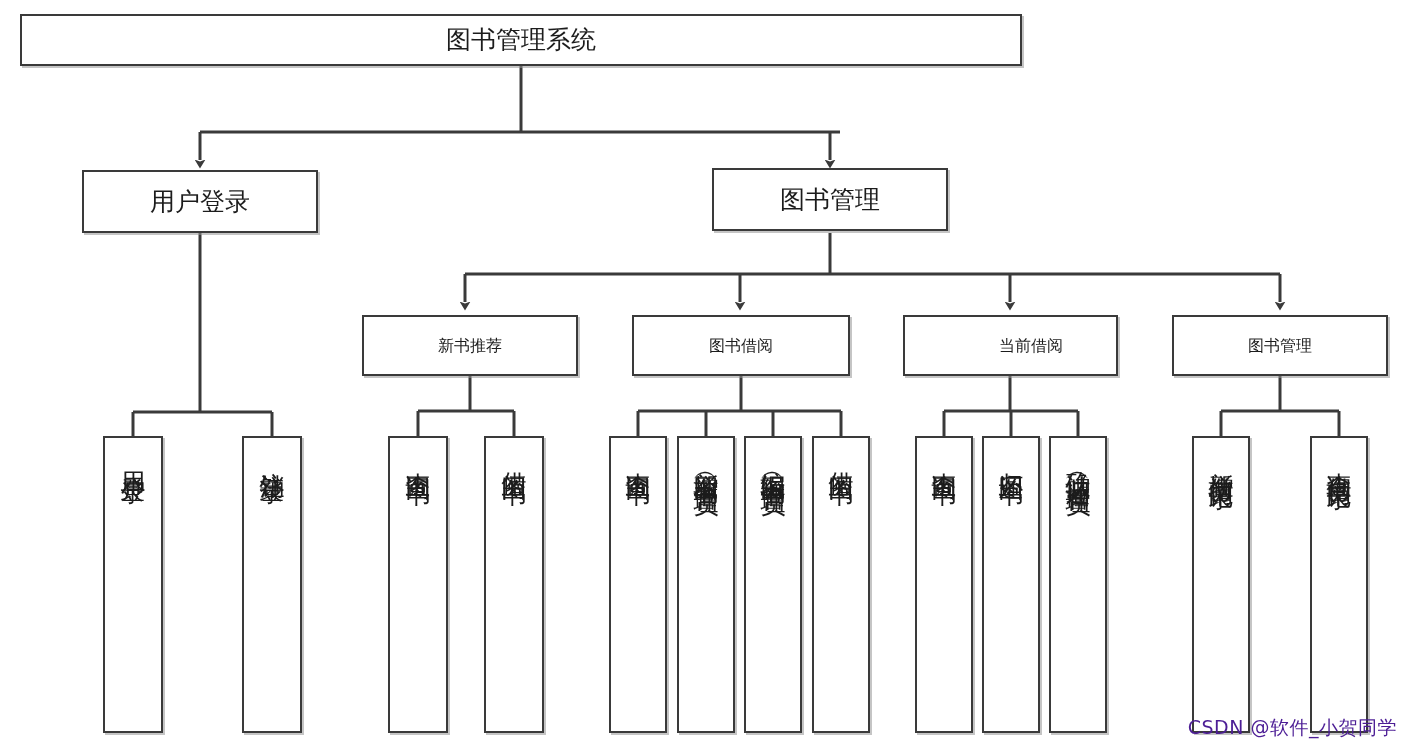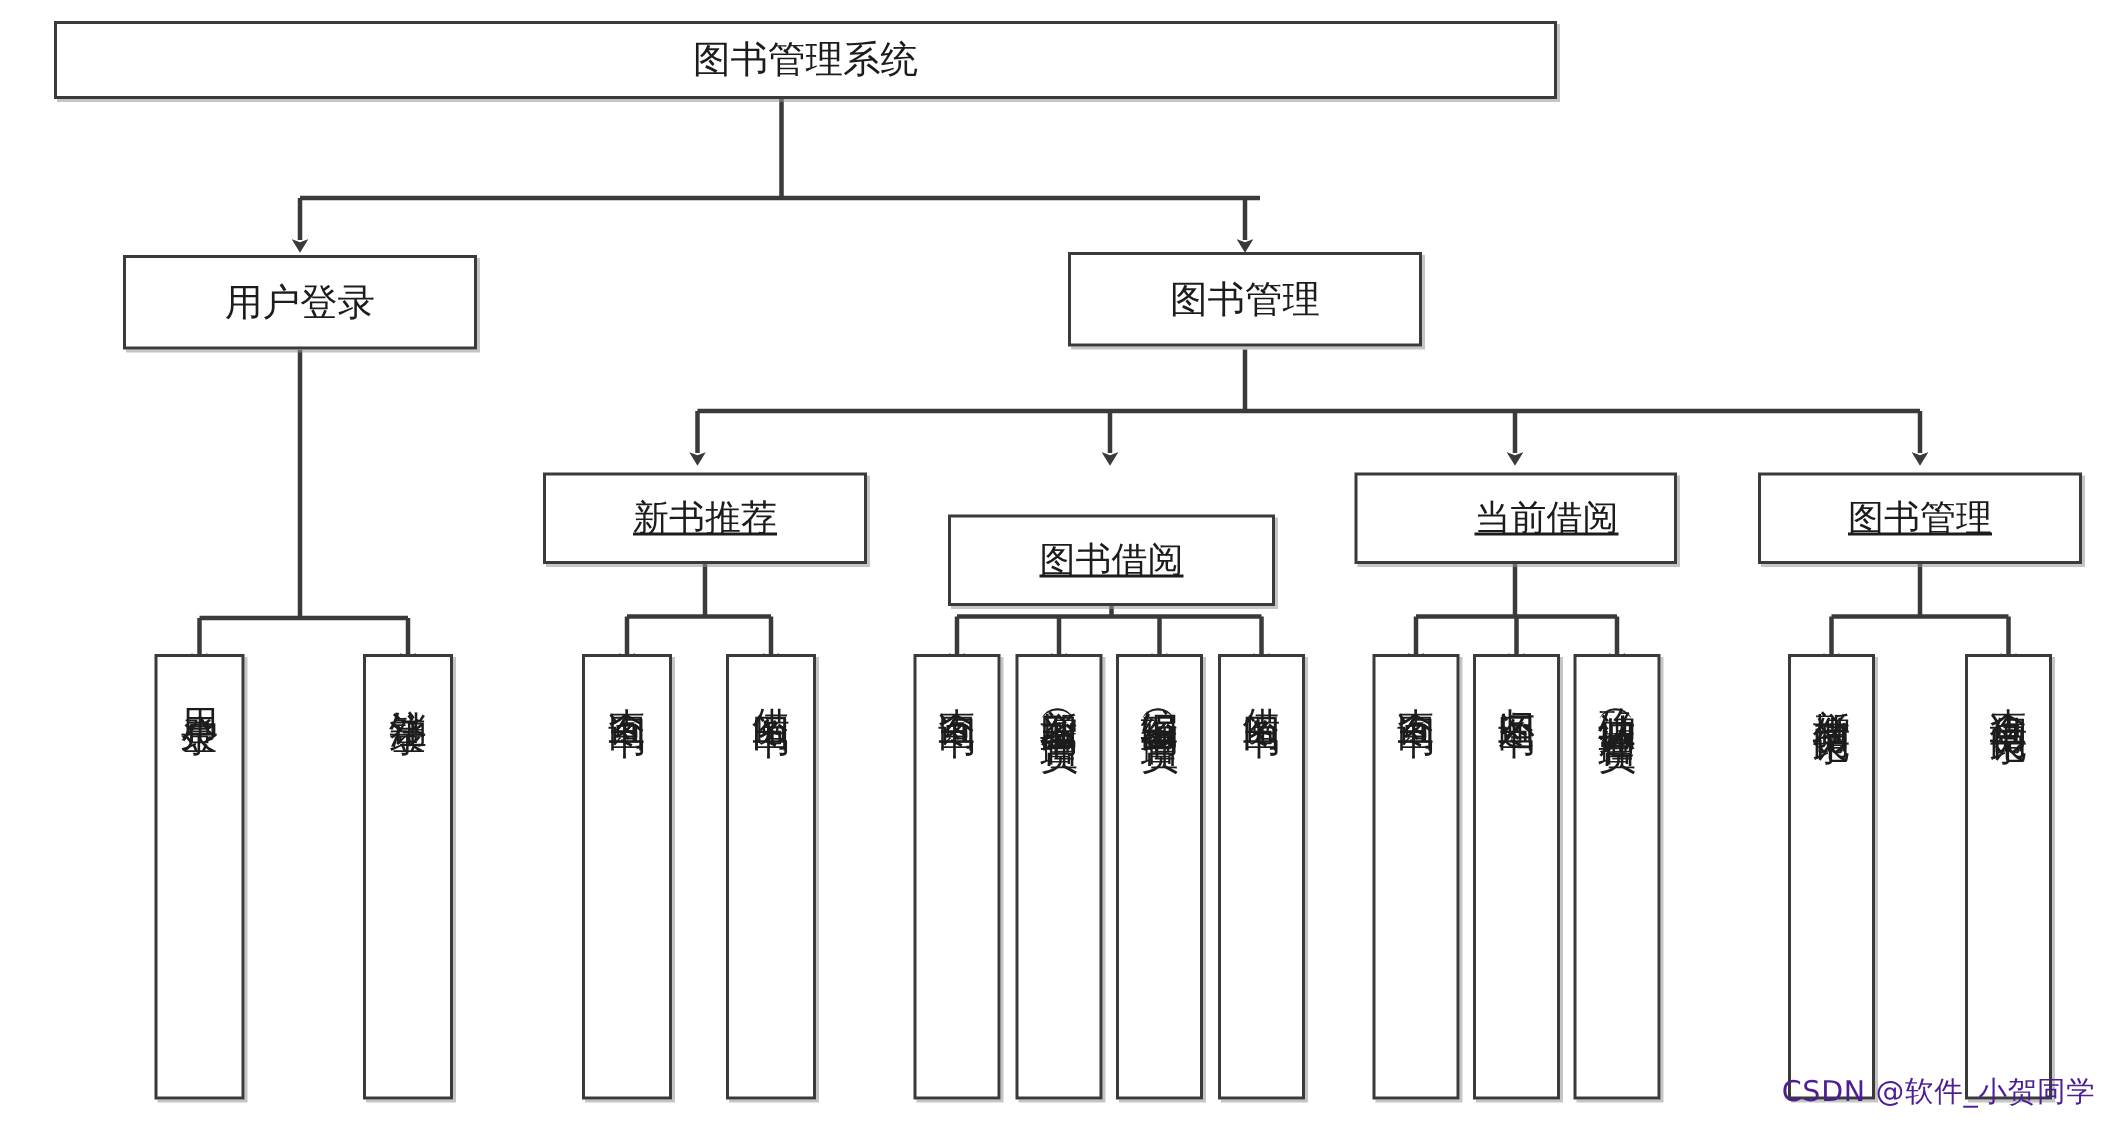--- a/index.html
+++ b/index.html
@@ -45,22 +45,21 @@
     white-space: nowrap;
   }
   
   .node.horiz .label {
     font-size: 25px;
   }
   .node.root .label {
     font-size: 25px;
   }
   .node.lvl3 .label {
-    font-size: 24px;
-    text-decoration: underline;
+    font-size: 16px;
   }
   
   .node.leaf {
     align-items: flex-start;
     padding-top: 14px;
   }
   .node.leaf .label {
     writing-mode: vertical-rl;
     text-orientation: upright;
     font-size: 25px;
@@ -128,37 +127,37 @@
       <path d="M1011,411 L1011,436" marker-end="url(#arrow)"></path>
       <path d="M1078,411 L1078,436" marker-end="url(#arrow)"></path>
 
       <path d="M1280,376 L1280,411"></path>
       <path d="M1221,411 L1339,411"></path>
       <path d="M1221,411 L1221,436" marker-end="url(#arrow)"></path>
       <path d="M1339,411 L1339,436" marker-end="url(#arrow)"></path>
     </g>
   </svg>
 
-  <div class="node root horiz" style="left:20px; top:14px; width:1002px; height:52px;margin-left:16px;">
+  <div class="node root horiz" style="left:20px; top:14px; width:1002px; height:52px;">
     <span class="label">图书管理系统</span>
   </div>
 
   <div class="node horiz" style="left:82px; top:170px; width:236px; height:63px;">
     <span class="label">用户登录</span>
   </div>
 
   <div class="node horiz" style="left:712px; top:168px; width:236px; height:63px;">
     <span class="label">图书管理</span>
   </div>
 
   <div class="node lvl3" style="left:362px; top:315px; width:216px; height:61px;">
     <span class="label">新书推荐</span>
   </div>
 
-  <div class="node lvl3" style="left:632px; top:315px; width:218px; height:61px;margin-top:28px;">
+  <div class="node lvl3" style="left:632px; top:315px; width:218px; height:61px;">
     <span class="label">图书借阅</span>
   </div>
 
   <div class="node lvl3" style="left:903px; top:315px; width:215px; height:61px;padding-left:41px;">
     <span class="label">当前借阅</span>
   </div>
 
   <div class="node lvl3" style="left:1172px; top:315px; width:216px; height:61px;">
     <span class="label">图书管理</span>
   </div>

